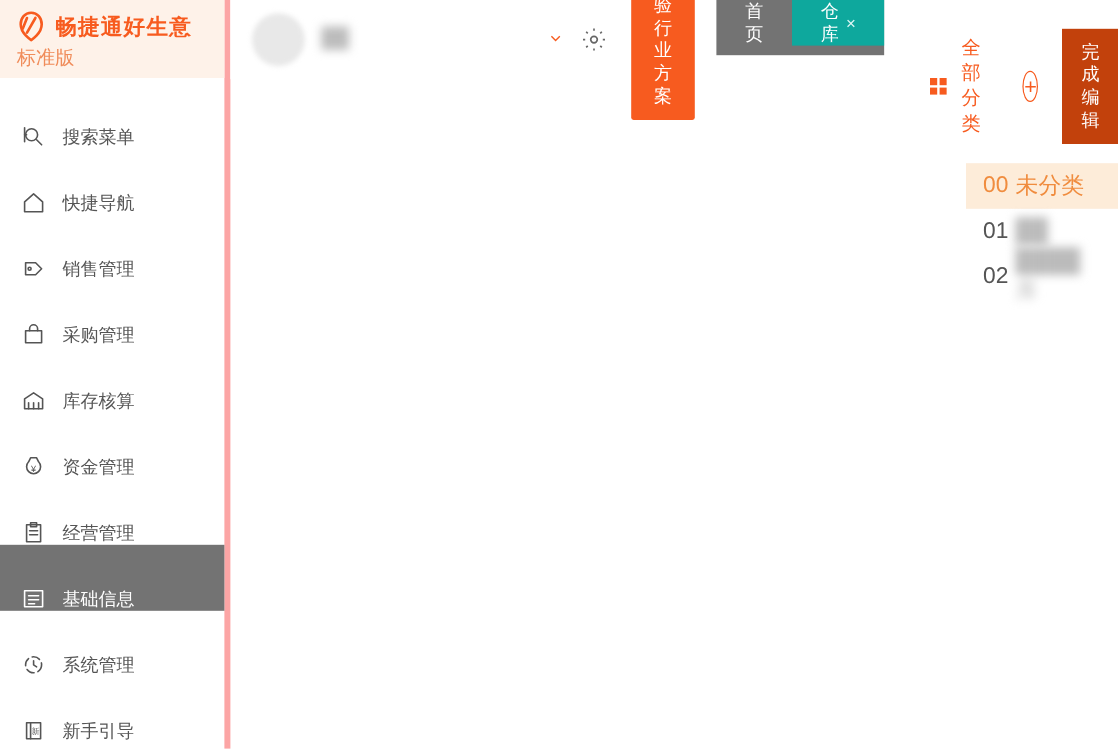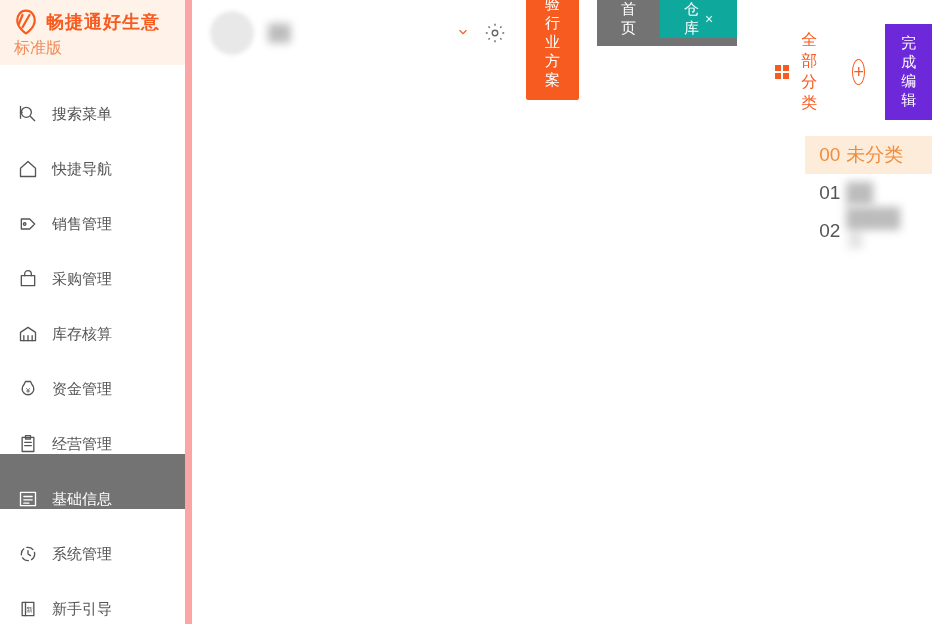--- a/index.html
+++ b/index.html
@@ -1,19 +1,19 @@
 <!DOCTYPE html>
 <html><head>
   <meta charset="utf-8">
   <style>
     * { margin: 0; padding: 0; box-sizing: border-box; font-family: -apple-system, BlinkMacSystemFont, "Segoe UI", "PingFang SC", "Microsoft YaHei", sans-serif; }
     body { background: #fff; width: 932px; height: 624px; overflow: hidden; display: flex; }
 
     
-    .sidebar { width: 192px; background: #fff; border-right: 7px solid #fca5a5; display: flex; flex-direction: column; }
+    .sidebar { width: 192px; background: #fff; border-right: 5px solid #fca5a5; display: flex; flex-direction: column; }
     .logo-area { background: #fef2e9; padding: 8px 12px 6px; display: flex; flex-direction: column; }
     .logo-row { display: flex; align-items: center; gap: 6px; }
     .logo-mark { width: 28px; height: 28px; }
     .logo-text { color: #f75b1f; font-size: 18px; font-weight: 600; letter-spacing: 1px; }
     .logo-sub { color: #f08c5a; font-size: 16px; margin-top: 2px; margin-left: 2px; }
 
     .nav-list { list-style: none; padding-top: 4px; }
     .nav-item { display: flex; align-items: flex-end; gap: 14px; padding: 0 18px; height: 55px; cursor: pointer; color: #555; font-size: 15px; }
     .nav-item.active { background: #737373; color: #fff; }
     .nav-item.active .nav-icon svg path,
@@ -42,21 +42,21 @@
     .tab-close { color: #dff7f5; font-size: 14px; cursor: pointer; }
 
     
     .content { flex: 1; padding: 24px 4px 0 24px; background: #fff; position: relative; }
     .toolbar { display: flex; align-items: center; gap: 10px; padding-left: 14px; padding-right: 0; }
     .toolbar-left { display: flex; align-items: center; gap: 12px; }
     .grid-icon { color: #f75b1f; font-size: 12px; display: inline-flex; }
     .all-cat { color: #f75b1f; font-size: 16px; }
     .add-btn { width: 26px; height: 26px; border: 1.5px solid #f75b1f; border-radius: 50%; display: inline-flex; align-items: center; justify-content: center; color: #f75b1f; font-size: 18px; cursor: pointer; margin-left: 10px; }
     .spacer { flex: 1; }
-    .finish-btn { background: #6d28d9; color: #fff; border: none; padding: 10px 16px; font-size: 15px; cursor: pointer; }
+    .finish-btn { background: #c2410c; color: #fff; border: none; padding: 10px 16px; font-size: 15px; cursor: pointer; }
 
     .cat-list { margin-top: 16px; margin-left: 44px; }
     .cat-row { height: 38px; display: flex; align-items: center; padding: 0 14px; font-size: 19px; color: #555; cursor: pointer; }
     .cat-row.selected { background: #fdecd9; color: #f08c3e; }
     .cat-text-blur { filter: blur(4px); color: #bbb; display: inline-block; margin-left: 4px; }
   </style>
 </head>
 <body>
 
 <aside class="sidebar">

